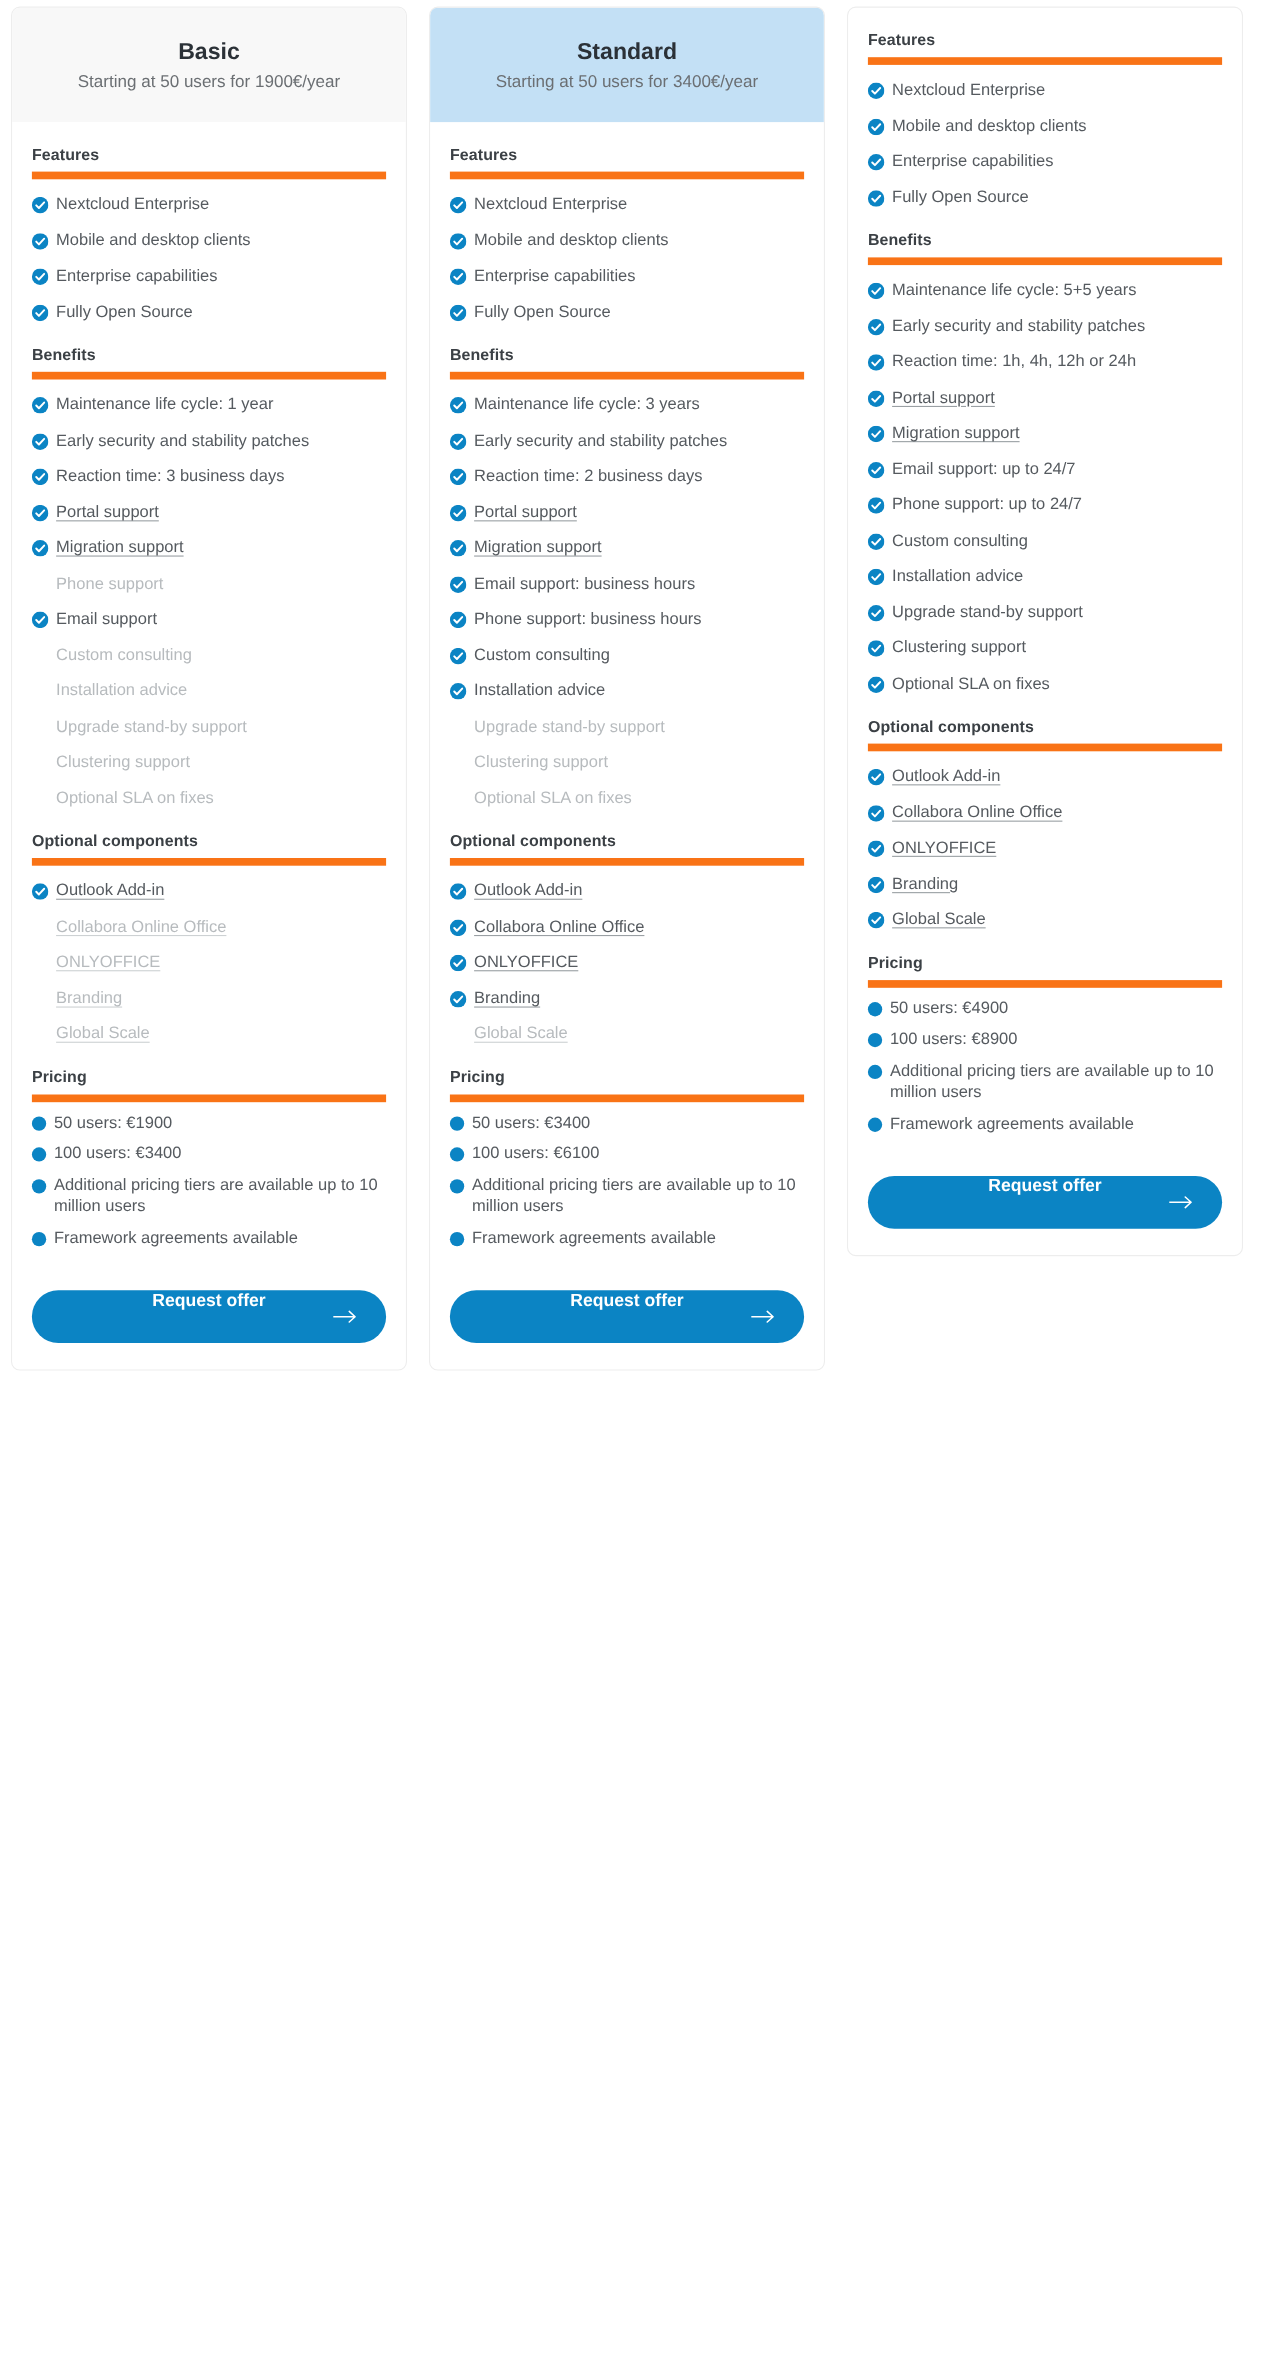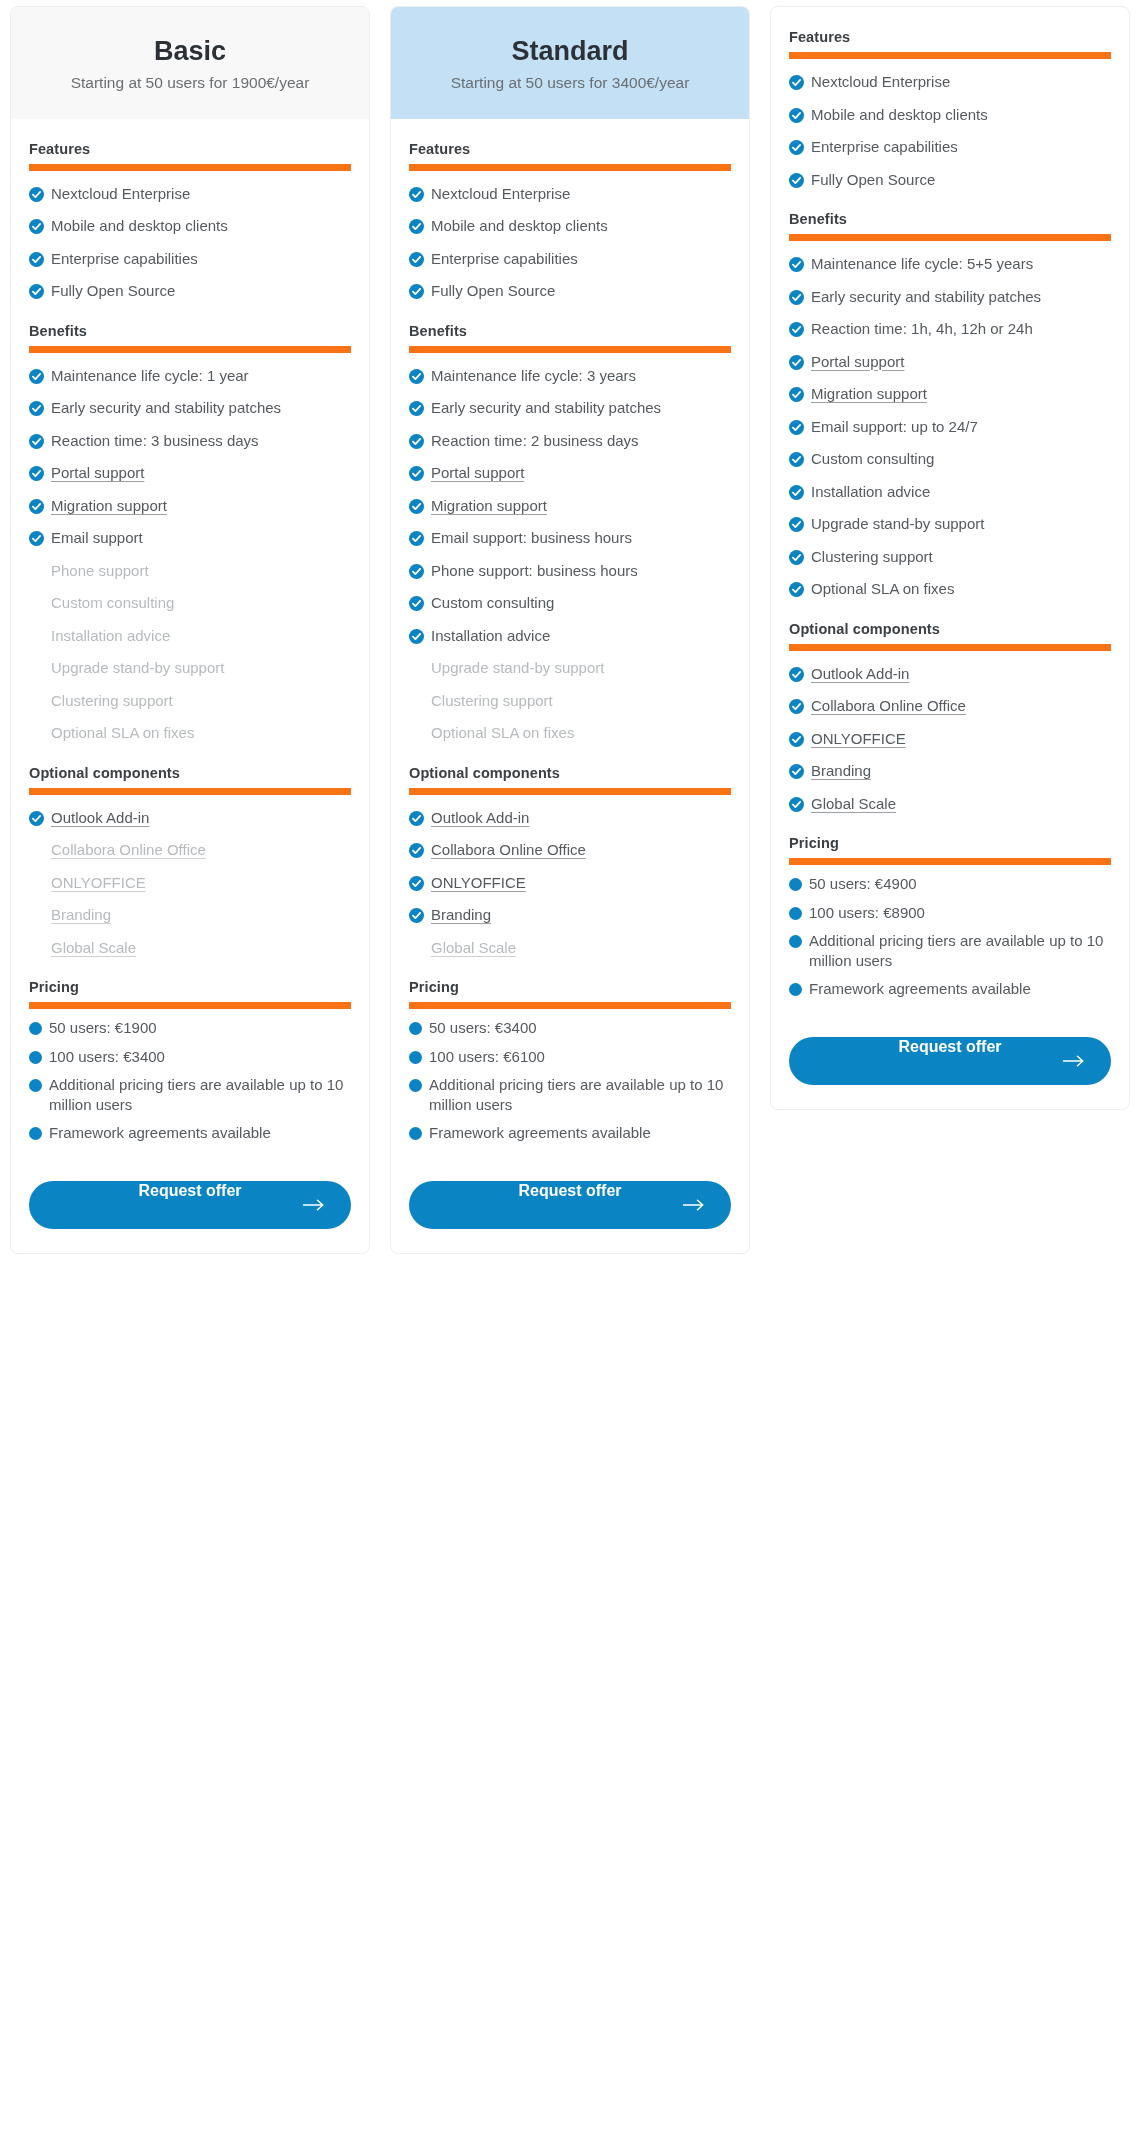--- a/index.html
+++ b/index.html
@@ -25,21 +25,21 @@
     position: relative;
   }
   .plan-head {
     padding: 28px 18px 26px 18px;
     text-align: center;
   }
   .plan-head.basic   { background: #f8f8f8; }
   .plan-head.standard{ background: #c3e0f5; }
   .plan-head.premium { background: #1a8bcb; }
   .plan-name {
-    font-size: 27px;
+    font-size: 21px;
     font-weight: bold;
     color: #2b3137;
     line-height: 1.25;
     margin: 0 0 4px 0;
   }
   .plan-head.premium .plan-name { color: #ffffff; }
   .plan-sub {
     font-size: 15.5px;
     color: #6b6f73;
     line-height: 1.3;
@@ -216,37 +216,37 @@
             </li>
             <li class="li">
               <span class="li-ico">
                 <svg viewBox="0 0 16 16" aria-hidden="true">
                   <circle cx="8" cy="8" r="8" fill="#0b84c4"></circle>
                   <path d="M4.2 8.2 L6.8 10.8 L11.9 5.3" fill="none" stroke="#ffffff" stroke-width="1.9" stroke-linecap="round" stroke-linejoin="round"></path>
                 </svg>
               </span>
               <span class="li-txt link">Migration support</span>
             </li>
+            <li class="li off">
+              <span class="li-ico">
+                <svg viewBox="0 0 16 16" aria-hidden="true">
+                  <circle cx="8" cy="8" r="8" fill="#0b84c4"></circle>
+                  <path d="M4.2 8.2 L6.8 10.8 L11.9 5.3" fill="none" stroke="#ffffff" stroke-width="1.9" stroke-linecap="round" stroke-linejoin="round"></path>
+                </svg>
+              </span>
+              <span class="li-txt nolink">Phone support</span>
+            </li>
             <li class="li">
               <span class="li-ico">
                 <svg viewBox="0 0 16 16" aria-hidden="true">
                   <circle cx="8" cy="8" r="8" fill="#0b84c4"></circle>
                   <path d="M4.2 8.2 L6.8 10.8 L11.9 5.3" fill="none" stroke="#ffffff" stroke-width="1.9" stroke-linecap="round" stroke-linejoin="round"></path>
                 </svg>
               </span>
               <span class="li-txt nolink">Email support</span>
-            </li>
-            <li class="li off">
-              <span class="li-ico">
-                <svg viewBox="0 0 16 16" aria-hidden="true">
-                  <circle cx="8" cy="8" r="8" fill="#0b84c4"></circle>
-                  <path d="M4.2 8.2 L6.8 10.8 L11.9 5.3" fill="none" stroke="#ffffff" stroke-width="1.9" stroke-linecap="round" stroke-linejoin="round"></path>
-                </svg>
-              </span>
-              <span class="li-txt nolink">Phone support</span>
             </li>
             <li class="li off">
               <span class="li-ico">
                 <svg viewBox="0 0 16 16" aria-hidden="true">
                   <circle cx="8" cy="8" r="8" fill="#0b84c4"></circle>
                   <path d="M4.2 8.2 L6.8 10.8 L11.9 5.3" fill="none" stroke="#ffffff" stroke-width="1.9" stroke-linecap="round" stroke-linejoin="round"></path>
                 </svg>
               </span>
               <span class="li-txt nolink">Custom consulting</span>
             </li>
@@ -710,20 +710,29 @@
               </span>
               <span class="li-txt nolink">Email support: up to 24/7</span>
             </li>
             <li class="li">
               <span class="li-ico">
                 <svg viewBox="0 0 16 16" aria-hidden="true">
                   <circle cx="8" cy="8" r="8" fill="#0b84c4"></circle>
                   <path d="M4.2 8.2 L6.8 10.8 L11.9 5.3" fill="none" stroke="#ffffff" stroke-width="1.9" stroke-linecap="round" stroke-linejoin="round"></path>
                 </svg>
               </span>
+              <span class="li-txt nolink">Phone support: up to 24/7</span>
+            </li>
+            <li class="li">
+              <span class="li-ico">
+                <svg viewBox="0 0 16 16" aria-hidden="true">
+                  <circle cx="8" cy="8" r="8" fill="#0b84c4"></circle>
+                  <path d="M4.2 8.2 L6.8 10.8 L11.9 5.3" fill="none" stroke="#ffffff" stroke-width="1.9" stroke-linecap="round" stroke-linejoin="round"></path>
+                </svg>
+              </span>
               <span class="li-txt nolink">Custom consulting</span>
             </li>
             <li class="li">
               <span class="li-ico">
                 <svg viewBox="0 0 16 16" aria-hidden="true">
                   <circle cx="8" cy="8" r="8" fill="#0b84c4"></circle>
                   <path d="M4.2 8.2 L6.8 10.8 L11.9 5.3" fill="none" stroke="#ffffff" stroke-width="1.9" stroke-linecap="round" stroke-linejoin="round"></path>
                 </svg>
               </span>
               <span class="li-txt nolink">Installation advice</span>

